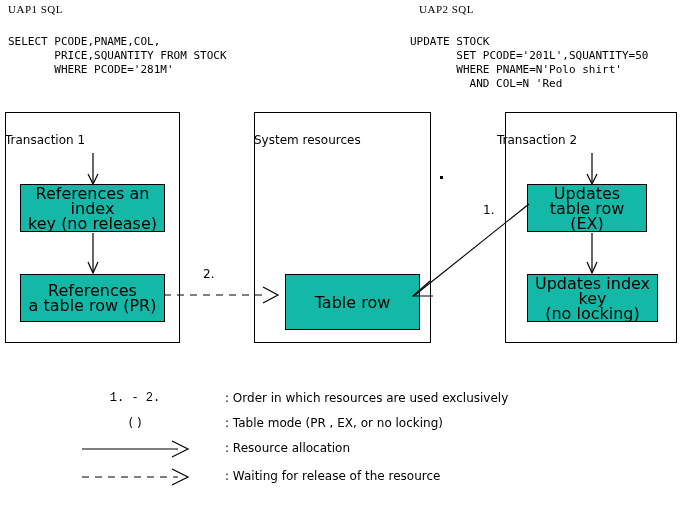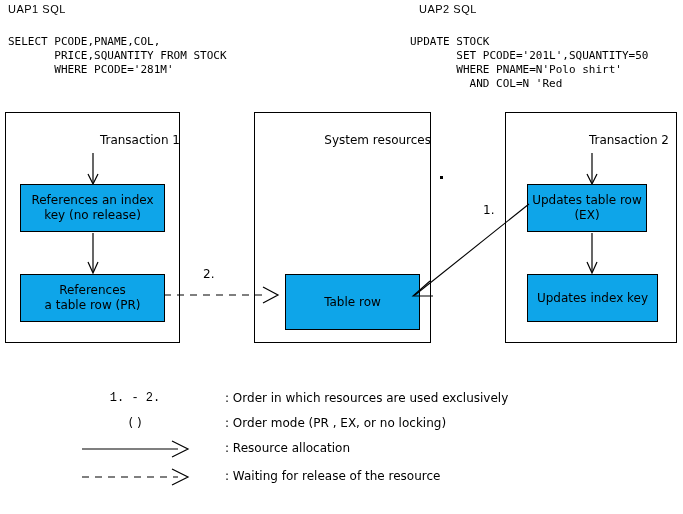--- a/index.html
+++ b/index.html
@@ -12,54 +12,54 @@
     height: 514px;
     position: relative;
     font-family: "DejaVu Sans", sans-serif;
     color: #000000;
     overflow: hidden;
   }
   .abs { position: absolute; }
 
   
   .sql-title {
-    font-family: Liberation Sans, sans-serif;
+    font-family: Liberation Serif, serif;
     font-size: 11px;
     letter-spacing: 0.5px;
     white-space: pre;
   }
   .sql-code {
     font-family: "DejaVu Sans Mono", monospace;
     font-size: 11px;
     line-height: 14px;
     white-space: pre;
   }
 
   
   .container-box {
     border: 1px solid #000000;
     background: transparent;
     box-sizing: border-box;
   }
   .container-label {
     font-size: 12px;
-    text-align: right;
+    text-align: left;
     white-space: nowrap;
   }
 
   
   .proc-box {
     border: 1px solid #000000;
-    background: #0ea5e9;
+    background: #14b8a6;
     box-sizing: border-box;
     display: flex;
     align-items: center;
     justify-content: center;
     text-align: center;
-    font-size: 12px;
+    font-size: 16px;
     line-height: 15px;
     padding: 4px;
   }
   .proc-box span { display: block; width: 100%; }
 
   
   .step-num { font-size: 12px; white-space: nowrap; }
 
   
   .dot {
@@ -159,35 +159,36 @@
 </div>
 
 <svg class="abs" style="left:585px; top:233px;" width="14" height="41">
   <line x1="7" y1="0" x2="7" y2="39" stroke="#000" stroke-width="1.2"></line>
   <polyline points="2,29 7,40 12,29" fill="none" stroke="#000" stroke-width="1.2"></polyline>
 </svg>
 
 <div class="abs proc-box" style="left:527px; top:274px; width:131px; height:48px;">
   <span>
     <span>Updates index key</span>
+    <span>(no locking)</span>
   </span>
 </div>
 
 <svg class="abs" style="left:405px; top:198px;" width="130" height="105">
   <line x1="124" y1="6" x2="10" y2="97" stroke="#000" stroke-width="1.1"></line>
   <polyline points="25,83 8,98 28,98" fill="none" stroke="#000" stroke-width="1.1"></polyline>
 </svg>
 
 <div class="abs step-num" style="left:483px; top:203px;">1.</div>
 
 <div class="abs legend-sym" style="left:75px; top:391px; width:120px;font-family:Liberation Mono, monospace;">1. - 2.</div>
 <div class="abs legend-txt" style="left:225px; top:391px;">: Order in which resources are used exclusively</div>
 
 <div class="abs legend-sym" style="left:75px; top:416px; width:120px;">( )</div>
-<div class="abs legend-txt" style="left:225px; top:416px;">: Order mode (PR , EX, or no locking)</div>
+<div class="abs legend-txt" style="left:225px; top:416px;">: Table mode (PR , EX, or no locking)</div>
 
 <svg class="abs" style="left:82px; top:440px;" width="110" height="18">
   <line x1="0" y1="9" x2="96" y2="9" stroke="#000" stroke-width="1.2"></line>
   <polyline points="90,1 106,9 90,17" fill="none" stroke="#000" stroke-width="1.2"></polyline>
 </svg>
 <div class="abs legend-txt" style="left:225px; top:441px;">: Resource allocation</div>
 
 <svg class="abs" style="left:82px; top:468px;" width="110" height="18">
   <line x1="0" y1="9" x2="96" y2="9" stroke="#000" stroke-width="1.2" stroke-dasharray="7,6"></line>
   <polyline points="90,1 106,9 90,17" fill="none" stroke="#000" stroke-width="1.2"></polyline>

